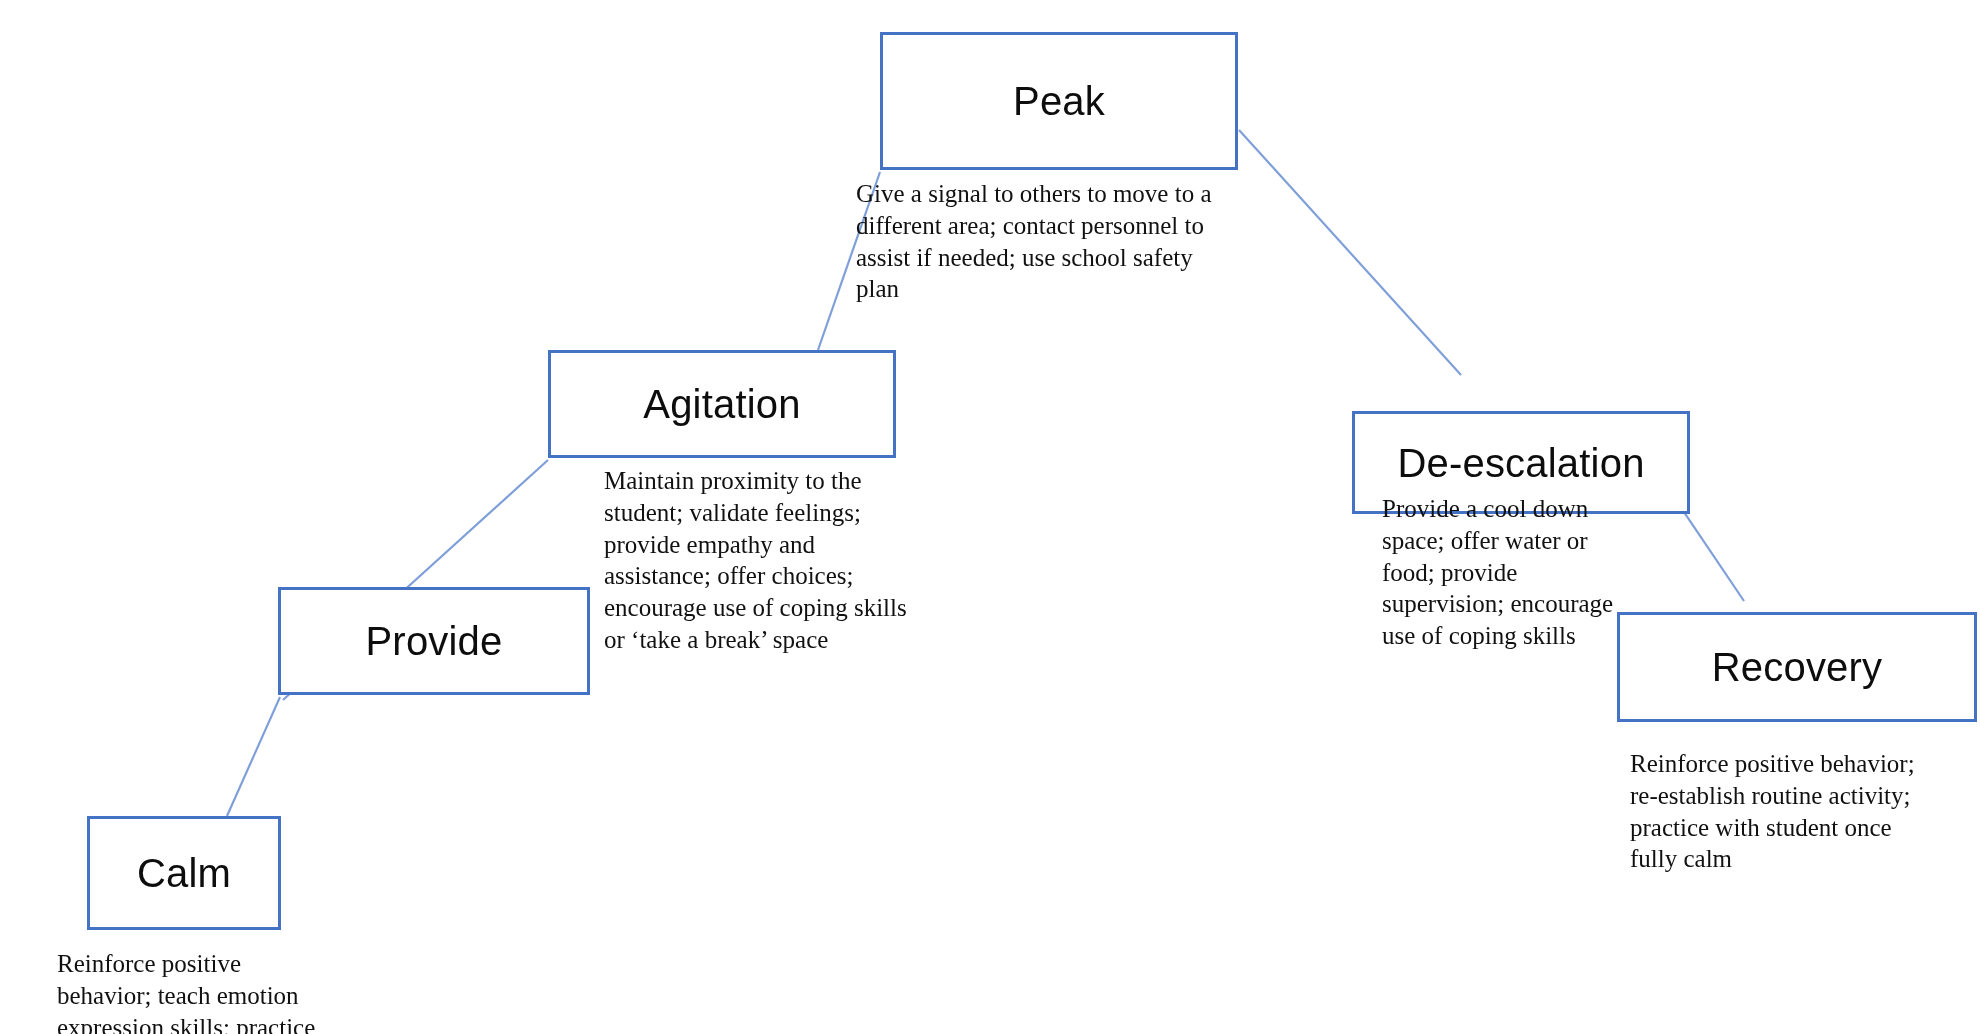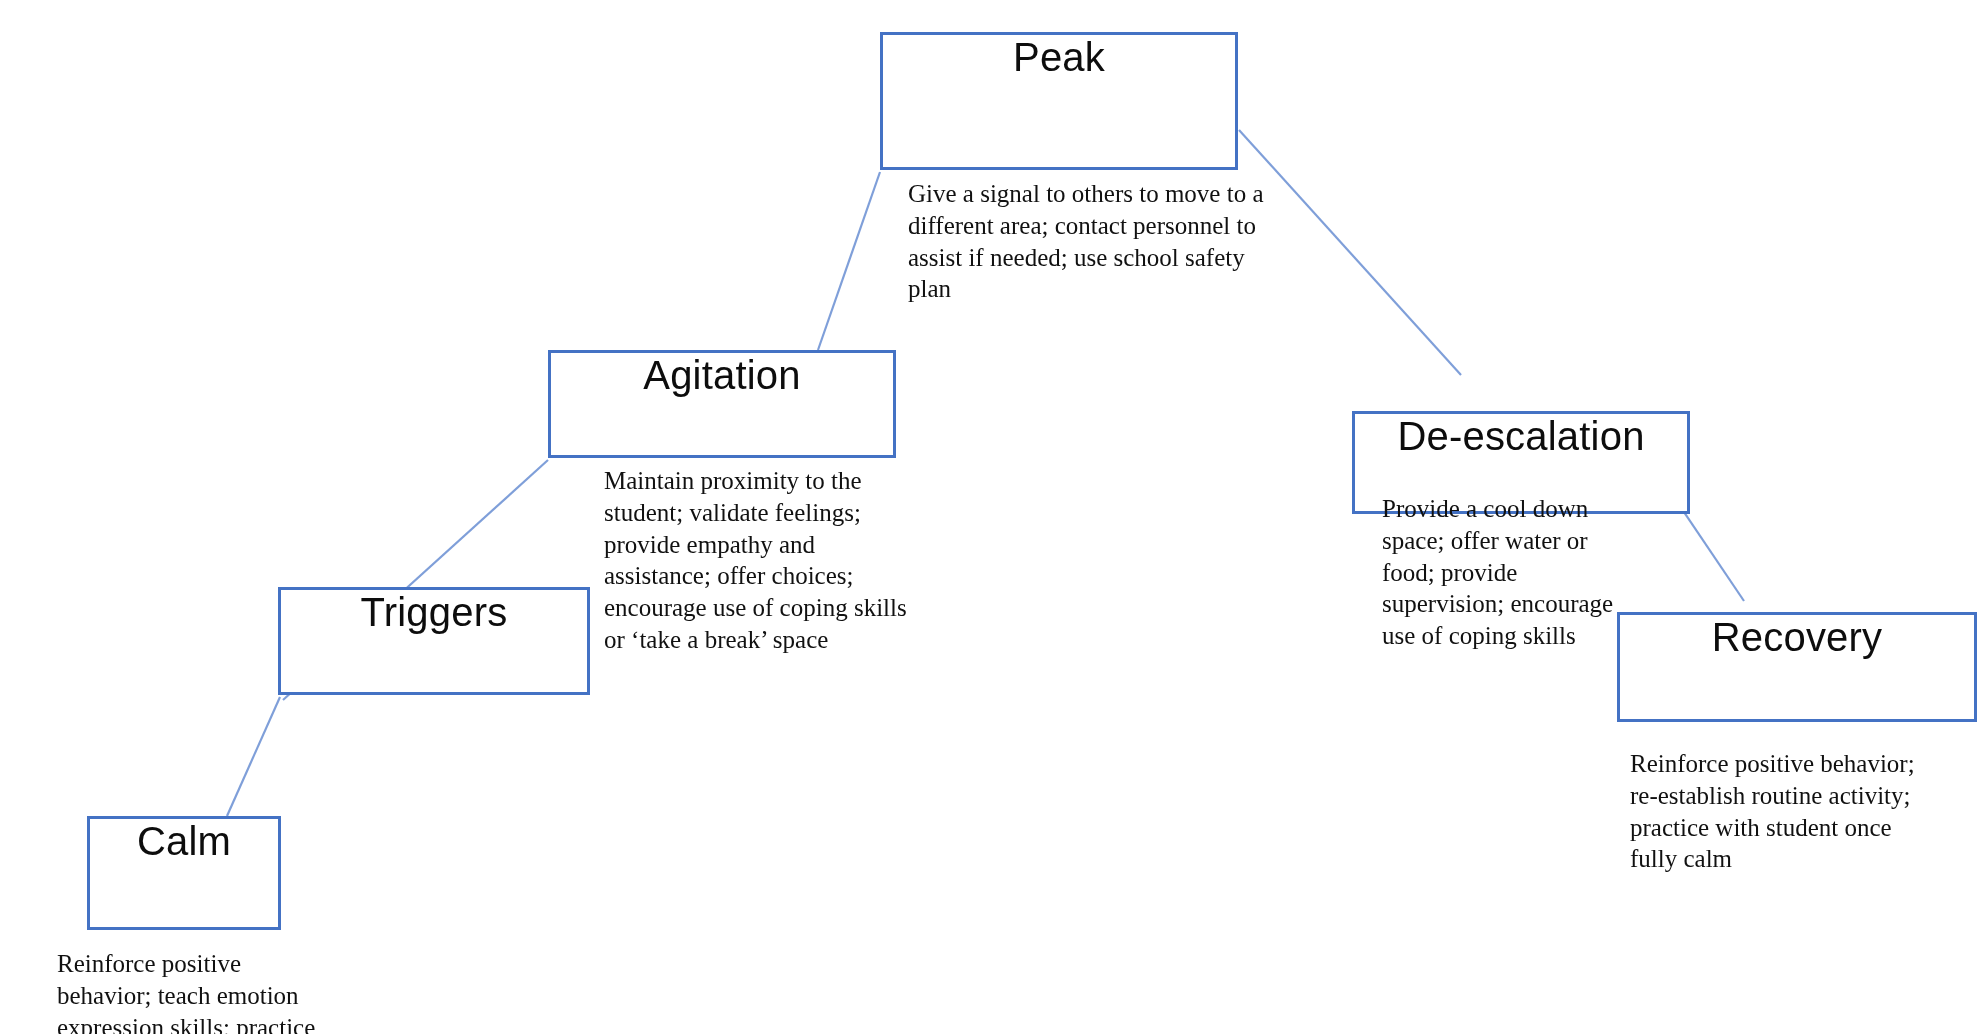--- a/index.html
+++ b/index.html
@@ -24,21 +24,21 @@
     width: 1980px;
     height: 1034px;
     pointer-events: none;
   }
   .stage-box {
     position: absolute;
     box-sizing: border-box;
     background: #ffffff;
     border: 3px solid #4472c4;
     display: flex;
-    align-items: flex-start;
+    align-items: center;
     justify-content: center;
     z-index: 3;
   }
   .stage-title {
     font-family: "Liberation Sans", sans-serif;
     font-size: 40px;
     font-weight: 400;
     color: #0d0d0d;
     letter-spacing: 0.2px;
     line-height: 1.1;
@@ -69,32 +69,32 @@
     <line x1="1239" y1="130" x2="1461" y2="375" stroke="#7f9fd9" stroke-width="2.2"></line>
     <line x1="1661" y1="478" x2="1744" y2="601" stroke="#7f9fd9" stroke-width="2.2"></line>
   </svg>
 
   <div class="stage-box" style="left:87px; top:816px; width:194px; height:114px;">
     <span class="stage-title">Calm</span>
   </div>
   <div class="stage-desc" style="left:57px; top:948px; width:265px;">Reinforce positive behavior; teach emotion expression skills; practice</div>
 
   <div class="stage-box" style="left:278px; top:587px; width:312px; height:108px;">
-    <span class="stage-title">Triggers</span>
+    <span class="stage-title">Provide</span>
   </div>
 
   <div class="stage-box" style="left:548px; top:350px; width:348px; height:108px;">
     <span class="stage-title">Agitation</span>
   </div>
   <div class="stage-desc" style="left:604px; top:465px; width:306px;">Maintain proximity to the student; validate feelings; provide empathy and assistance; offer choices; encourage use of coping skills or ‘take a break’ space</div>
 
   <div class="stage-box" style="left:880px; top:32px; width:358px; height:138px;">
     <span class="stage-title">Peak</span>
   </div>
-  <div class="stage-desc" style="left:908px; top:178px; width:360px;">Give a signal to others to move to a different area; contact personnel to assist if needed; use school safety plan</div>
+  <div class="stage-desc" style="left:856px; top:178px; width:360px;">Give a signal to others to move to a different area; contact personnel to assist if needed; use school safety plan</div>
 
   <div class="stage-box" style="left:1352px; top:375px; width:338px; height:103px;margin-top:36px;">
     <span class="stage-title">De-escalation</span>
   </div>
   <div class="stage-desc" style="left:1382px; top:493px; width:262px;">Provide a cool down space; offer water or food; provide supervision; encourage use of coping skills</div>
 
   <div class="stage-box" style="left:1617px; top:612px; width:360px; height:110px;">
     <span class="stage-title">Recovery</span>
   </div>
   <div class="stage-desc" style="left:1630px; top:748px; width:290px;">Reinforce positive behavior; re-establish routine activity; practice with student once fully calm</div>

